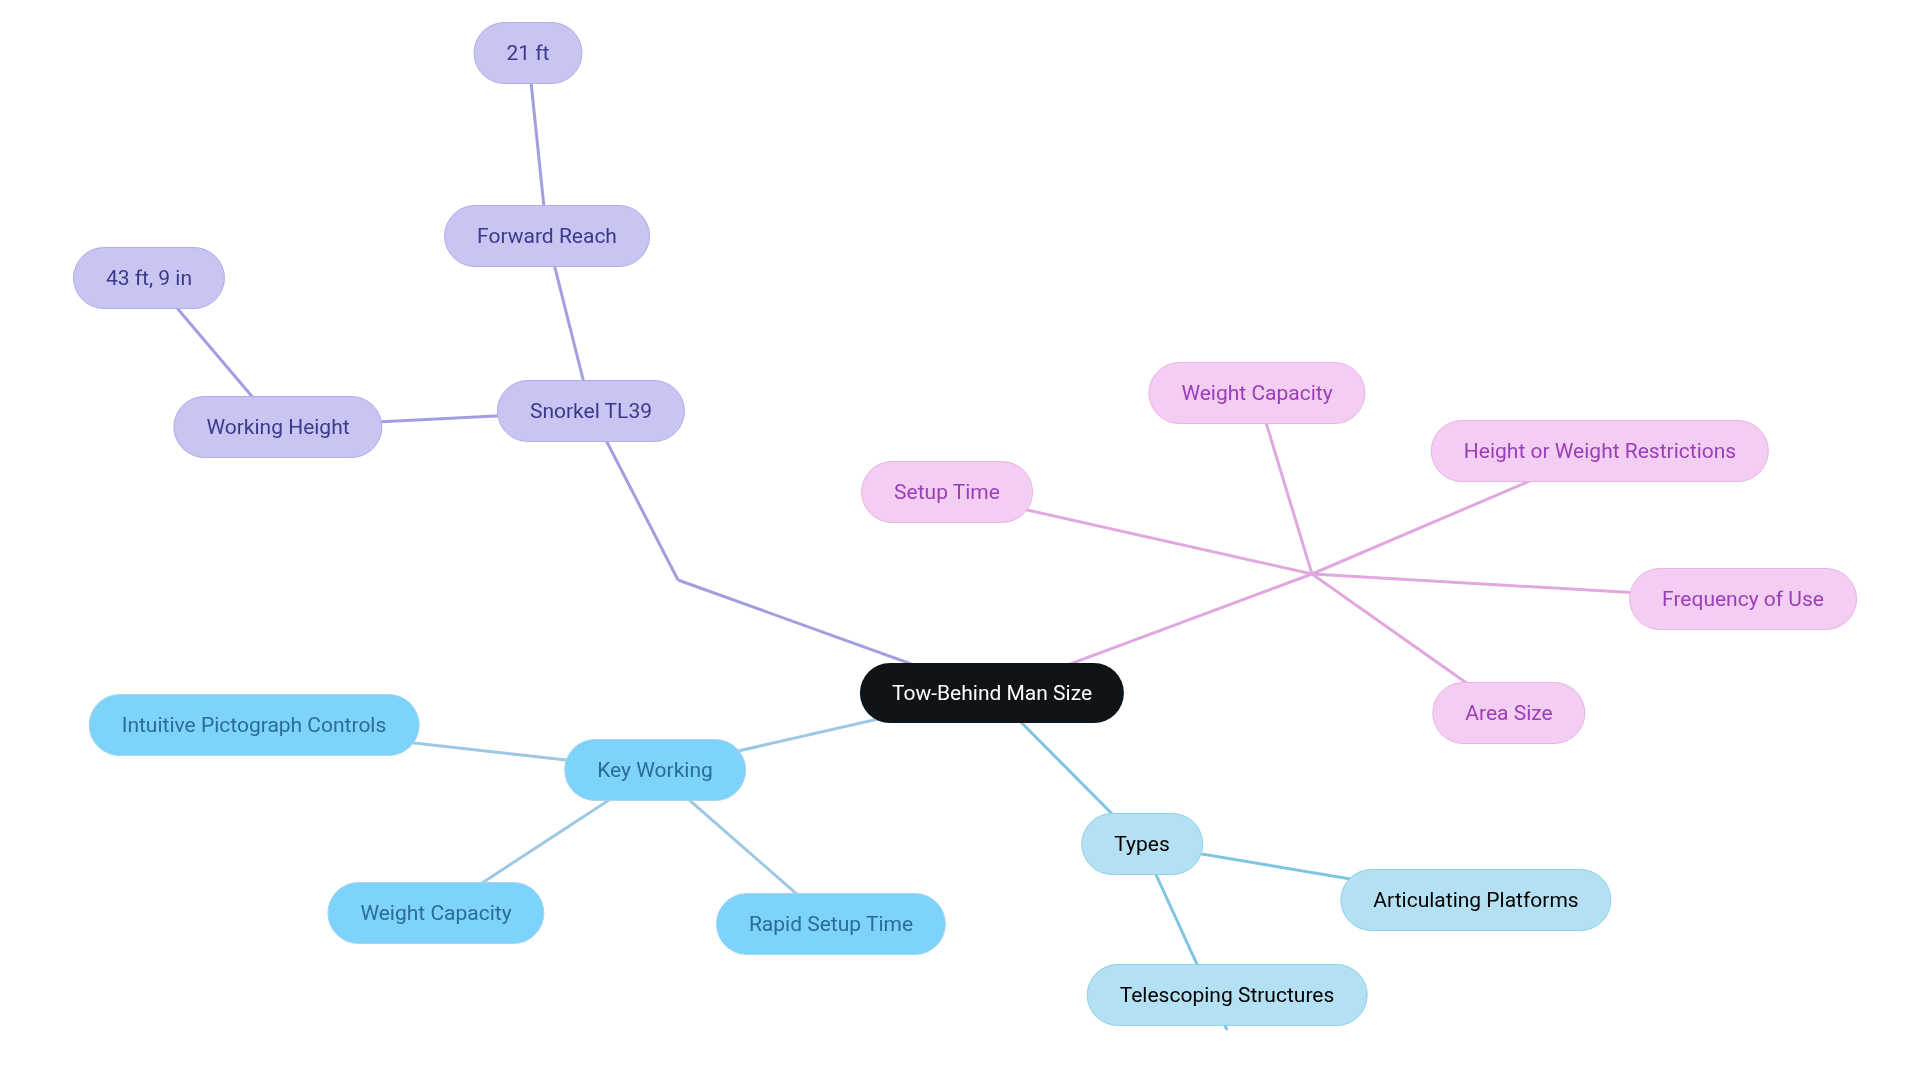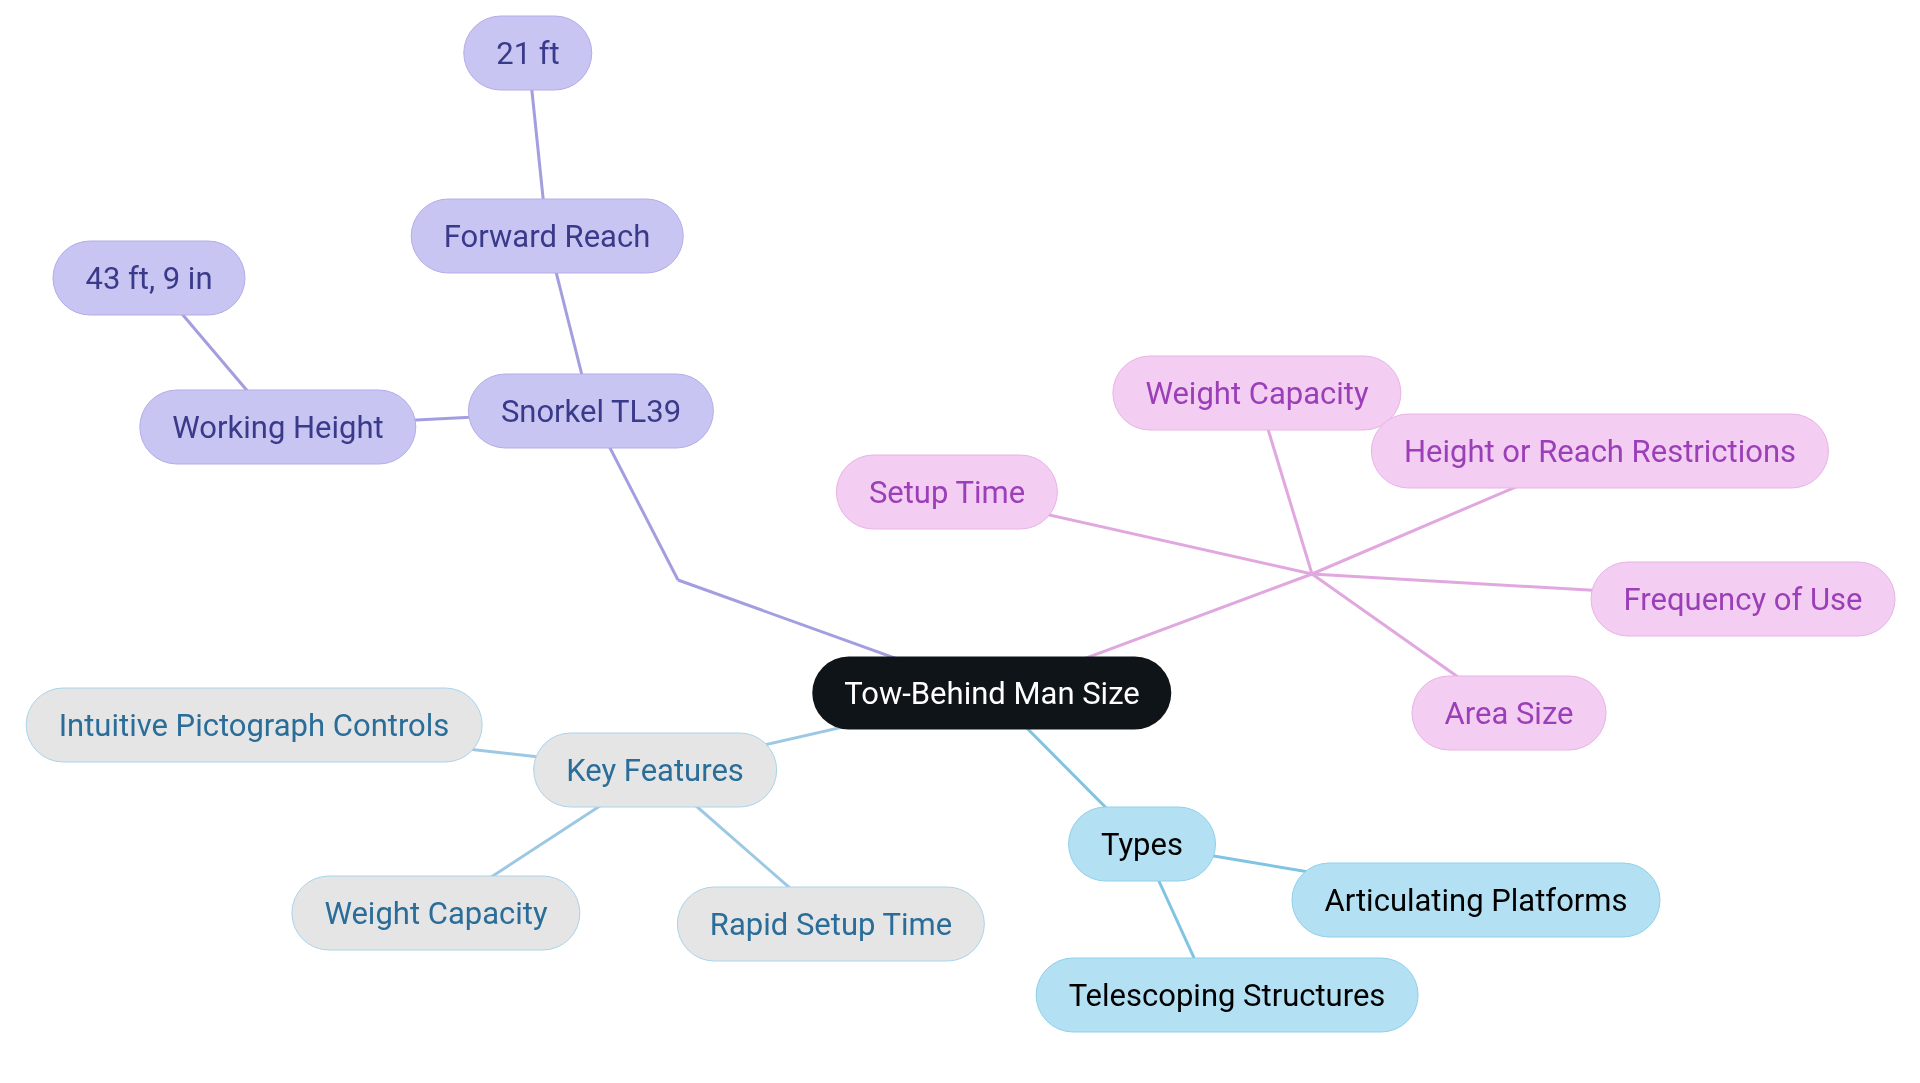--- a/index.html
+++ b/index.html
@@ -21,41 +21,41 @@
     top: 0;
     left: 0;
     width: 1920px;
     height: 1083px;
     pointer-events: none;
   }
   .node {
     position: absolute;
     border-radius: 999px;
     padding: 18px 32px;
-    font-size: 31px;
+    font-size: 21px;
     white-space: nowrap;
     transform: translate(-50%, -50%);
     box-sizing: border-box;
   }
   .node.center {
     background: #0f1419;
     color: #ffffff;
   }
   .node.pink {
     background: #f3cdf2;
     color: #9b3fb8;
     border: 1px solid #e8b3e6;
   }
   .node.cyan {
     background: #b3e0f2;
     color: #000000;
     border: 1px solid #8fd1ea;
   }
   .node.lightblue {
-    background: #e5e5e5;
+    background: #7dd3fc;
     color: #2a6d99;
     border: 1px solid #a8d4ed;
   }
   .node.purple {
     background: #c9c5f2;
     color: #3a3a8a;
     border: 1px solid #b2ade8;
   }
 </style>
 </head>
@@ -79,27 +79,27 @@
       <line x1="992" y1="693" x2="678" y2="580" stroke="#a39ee0" stroke-width="3"></line>
       <line x1="678" y1="580" x2="591" y2="411" stroke="#a39ee0" stroke-width="3"></line>
       <line x1="591" y1="411" x2="278" y2="427" stroke="#a39ee0" stroke-width="3"></line>
       <line x1="278" y1="427" x2="149" y2="275" stroke="#a39ee0" stroke-width="3"></line>
       <line x1="591" y1="411" x2="547" y2="236" stroke="#a39ee0" stroke-width="3"></line>
       <line x1="547" y1="236" x2="528" y2="53" stroke="#a39ee0" stroke-width="3"></line>
     </svg>
 <div class="node center" style="left: 992px; top: 693px;"><span>Tow-Behind Man Size</span></div>
     <div class="node pink" style="left: 947px; top: 492px;"><span>Setup Time</span></div>
     <div class="node pink" style="left: 1257px; top: 393px;"><span>Weight Capacity</span></div>
-    <div class="node pink" style="left: 1600px; top: 451px;"><span>Height or Reach Restrictions</span></div>
+    <div class="node pink" style="left: 1600px; top: 451px;"><span>Height or Weight Restrictions</span></div>
     <div class="node pink" style="left: 1743px; top: 599px;"><span>Frequency of Use</span></div>
     <div class="node pink" style="left: 1509px; top: 713px; text-align: right;"><span>Area Size</span></div>
     <div class="node cyan" style="left: 1142px; top: 844px;"><span>Types</span></div>
     <div class="node cyan" style="left: 1476px; top: 900px;"><span>Articulating Platforms</span></div>
     <div class="node cyan" style="left: 1227px; top: 995px;"><span>Telescoping Structures</span></div>
-    <div class="node lightblue" style="left: 655px; top: 770px;"><span>Key Features</span></div>
+    <div class="node lightblue" style="left: 655px; top: 770px;"><span>Key Working</span></div>
     <div class="node lightblue" style="left: 254px; top: 725px;"><span>Intuitive Pictograph Controls</span></div>
     <div class="node lightblue" style="left: 436px; top: 913px;"><span>Weight Capacity</span></div>
     <div class="node lightblue" style="left: 831px; top: 924px;"><span>Rapid Setup Time</span></div>
     <div class="node purple" style="left: 591px; top: 411px;"><span>Snorkel TL39</span></div>
     <div class="node purple" style="left: 278px; top: 427px;"><span>Working Height</span></div>
     <div class="node purple" style="left: 149px; top: 278px; text-align: center;"><span>43 ft, 9 in</span></div>
     <div class="node purple" style="left: 547px; top: 236px;"><span>Forward Reach</span></div>
     <div class="node purple" style="left: 528px; top: 53px;"><span>21 ft</span></div>
   </div>
 

